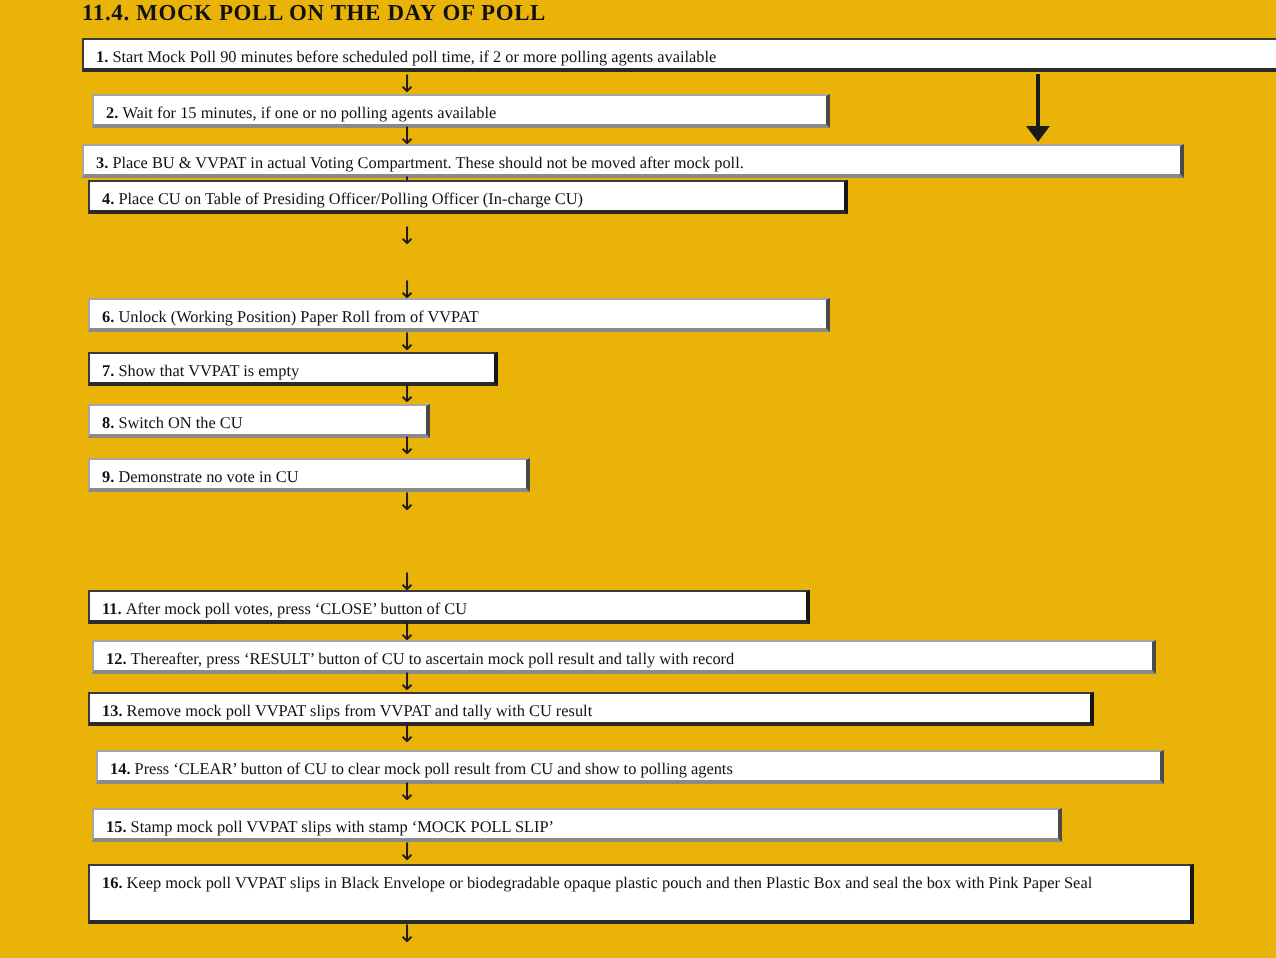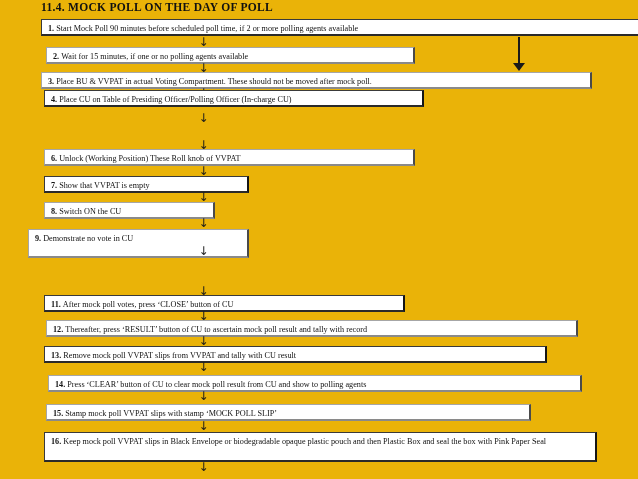--- a/index.html
+++ b/index.html
@@ -130,37 +130,37 @@
   <div class="flow-box dark" style="left:44px; top:90px; width:380px; height:17px;">
     <span class="num">4. </span>
     <span>Place CU on Table of Presiding Officer/Polling Officer (In-charge CU)</span>
   </div>
   <div class="arrow" style="left:197px; top:113px;">↓</div>
 
   <div class="arrow" style="left:197px; top:140px;">↓</div>
 
   <div class="flow-box" style="left:44px; top:149px; width:371px; height:17px;">
     <span class="num">6. </span>
-    <span>Unlock (Working Position) These Roll knob of VVPAT</span>
+    <span>Unlock (Working Position) Paper Roll from of VVPAT</span>
   </div>
   <div class="arrow" style="left:197px; top:166px;">↓</div>
 
   <div class="flow-box dark" style="left:44px; top:176px; width:205px; height:17px;">
     <span class="num">7. </span>
     <span>Show that VVPAT is empty</span>
   </div>
   <div class="arrow" style="left:197px; top:192px;">↓</div>
 
   <div class="flow-box" style="left:44px; top:202px; width:171px; height:17px;">
     <span class="num">8. </span>
     <span>Switch ON the CU</span>
   </div>
   <div class="arrow" style="left:197px; top:218px;">↓</div>
 
-  <div class="flow-box" style="left:28px; top:229px; width:221px; height:29px;">
+  <div class="flow-box" style="left:44px; top:229px; width:221px; height:17px;">
     <span class="num">9. </span>
     <span>Demonstrate no vote in CU</span>
   </div>
   <div class="arrow" style="left:197px; top:246px;">↓</div>
 
   <div class="arrow" style="left:197px; top:286px;">↓</div>
 
   <div class="flow-box dark" style="left:44px; top:295px; width:361px; height:17px;">
     <span class="num">11. </span>
     <span>After mock poll votes, press ‘CLOSE’ button </span><span class="sq-green">of CU</span>

